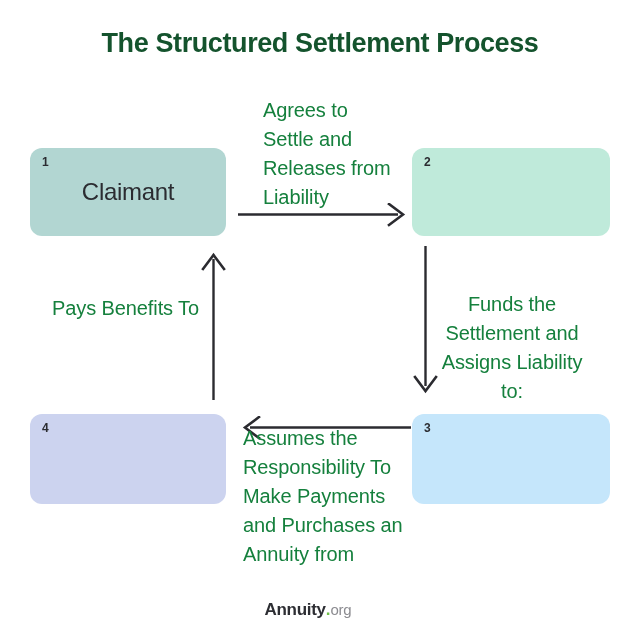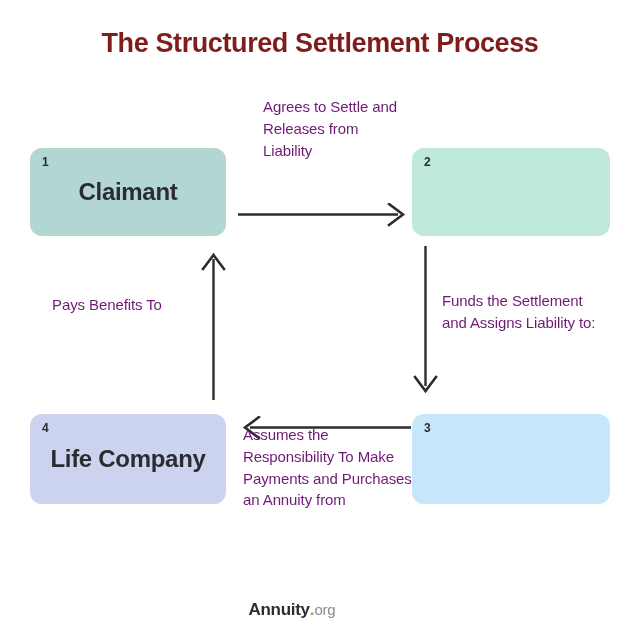--- a/index.html
+++ b/index.html
@@ -20,36 +20,36 @@
   
   .page-title {
     position: absolute;
     top: 28px;
     left: 0;
     width: 640px;
     text-align: center;
     font-size: 27px;
     font-weight: bold;
     letter-spacing: -0.4px;
-    color: #7f1d1d;
+    color: #14532d;
   }
 
   
   .node {
     position: absolute;
     border-radius: 12px;
     box-sizing: border-box;
     display: flex;
     align-items: center;
     justify-content: center;
     padding: 0 10px;
   }
   .node-label {
     font-size: 24px;
-    font-weight: bold;
+    font-weight: normal;
     line-height: 1.18;
     text-align: center;
     color: #2b2c31;
     letter-spacing: -0.3px;
   }
   .node-num {
     position: absolute;
     top: 8px;
     left: 12px;
     font-size: 12px;
@@ -59,47 +59,48 @@
   }
 
   #node-claimant   { left: 30px;  top: 148px; width: 196px; height: 88px; }
   #node-defendant  { left: 412px; top: 148px; width: 198px; height: 88px; }
   #node-assignment { left: 412px; top: 414px; width: 198px; height: 90px; }
   #node-life       { left: 30px;  top: 414px; width: 196px; height: 90px; }
 
   
   .edge-label {
     position: absolute;
-    font-size: 15px;
+    font-size: 20px;
     line-height: 1.45;
-    color: #701a75;
+    color: #15803d;
     letter-spacing: -0.1px;
   }
   #label-top    { left: 263px; top: 96px;  width: 140px; }
-  #label-right  { left: 442px; top: 290px; width: 160px; }
+  #label-right  { left: 432px; top: 290px; width: 160px; text-align: center; }
   #label-bottom { left: 243px; top: 424px; width: 175px; }
   #label-left   { left: 52px;  top: 294px; width: 170px; }
 
   
   .arrow {
     position: absolute;
   }
   #arrow-top    { left: 238px; top: 203px; }
   #arrow-right  { left: 410px; top: 246px; }
   #arrow-bottom { left: 236px; top: 416px; }
   #arrow-left   { left: 198px; top: 250px; }
 
   
   .footer-logo {
     position: absolute;
     left: 0;
     bottom: 18px;
     width: 584px;
     text-align: center;
     line-height: 1;
+    padding-left: 16px;
   }
   .logo-word {
     font-size: 17px;
     font-weight: bold;
     color: #2d2e33;
     letter-spacing: -0.3px;
   }
   .logo-dot {
     font-size: 17px;
     font-weight: bold;
@@ -125,21 +126,20 @@
 <div class="node" id="node-defendant" style="background:#bfeada">
   <span class="node-num">2</span>
 </div>
 
 <div class="node" id="node-assignment" style="background:#c5e6fb">
   <span class="node-num">3</span>
 </div>
 
 <div class="node" id="node-life" style="background:#ccd3ef">
   <span class="node-num">4</span>
-  <span class="node-label">Life Company</span>
 </div>
 
 <svg class="arrow" id="arrow-top" width="172" height="24">
   <line x1="0" y1="11.5" x2="160" y2="11.5" stroke="#2b2b30" stroke-width="2.4"></line>
   <polyline points="151,1 165,11.5 151,22" fill="none" stroke="#2b2b30" stroke-width="2.6" stroke-linecap="square" stroke-linejoin="miter"></polyline>
 </svg>
 
 <svg class="arrow" id="arrow-right" width="32" height="152">
   <line x1="15.5" y1="0" x2="15.5" y2="140" stroke="#2b2b30" stroke-width="2.4"></line>
   <polyline points="5,131 15.5,145 26,131" fill="none" stroke="#2b2b30" stroke-width="2.6" stroke-linecap="square" stroke-linejoin="miter"></polyline>

